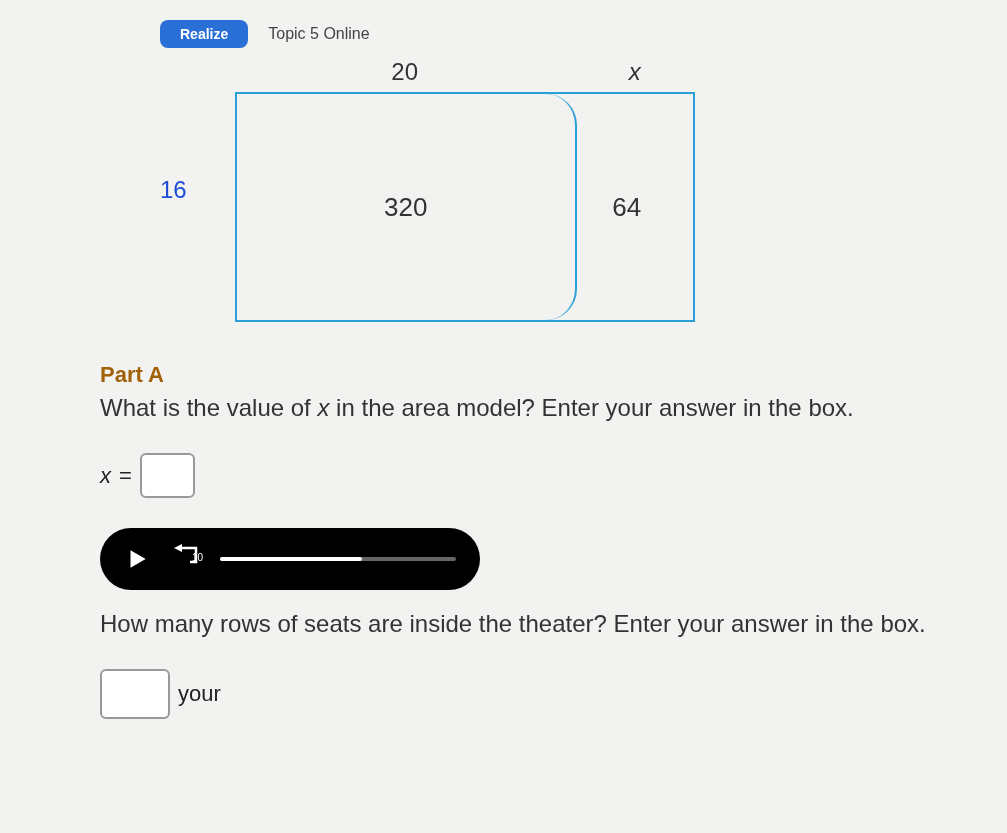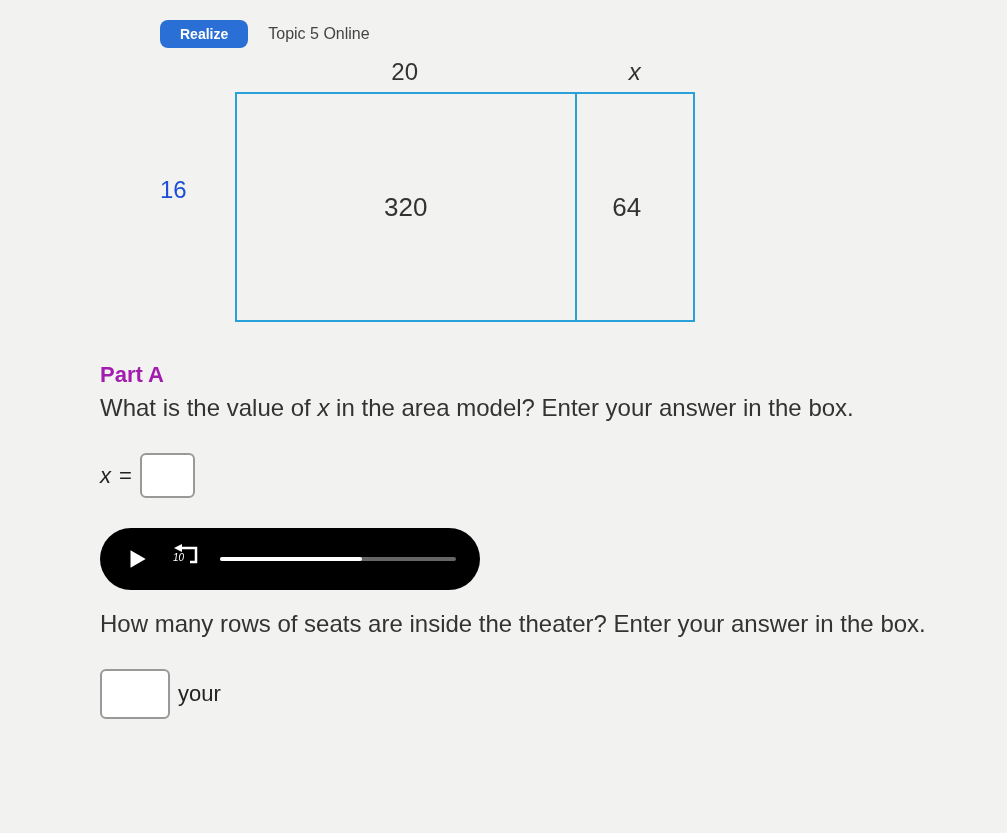--- a/index.html
+++ b/index.html
@@ -58,32 +58,33 @@
     height: 230px;
   }
   .box-left {
     width: 340px;
     border-right: 2px solid #2aa0d8;
     display: flex;
     align-items: center;
     justify-content: center;
     font-size: 26px;
     color: #333;
+    border-radius: 31px;
   }
   .box-right {
     width: 100px;
     display: flex;
     align-items: center;
     justify-content: center;
     font-size: 26px;
     color: #333;
   }
 
   .part-block { margin-top: 40px; }
-  .part-label { font-weight: bold; font-size: 22px; color: #a21caf; }
+  .part-label { font-weight: bold; font-size: 22px; color: #a16207; }
   .part-text { font-size: 24px; color: #333; margin-top: 4px; line-height: 1.3; }
   .italic { font-style: italic; }
 
   .answer-row {
     display: flex;
     align-items: center;
     gap: 8px;
     margin-top: 30px;
     font-size: 22px;
   }
@@ -106,24 +107,23 @@
     display: flex;
     align-items: center;
     padding: 0 24px;
     gap: 20px;
     color: #fff;
   }
   .play-icon svg { display: block; }
   .rewind-icon {
     display: flex;
     flex-direction: column;
-    align-items: flex-start;
+    align-items: flex-end;
     font-size: 10px;
     line-height: 1;
-    font-style: italic;
   }
   .rewind-icon svg { display: block; }
   .progress {
     flex: 1;
     height: 4px;
     background: #666;
     position: relative;
     border-radius: 2px;
   }
   .progress::after {

